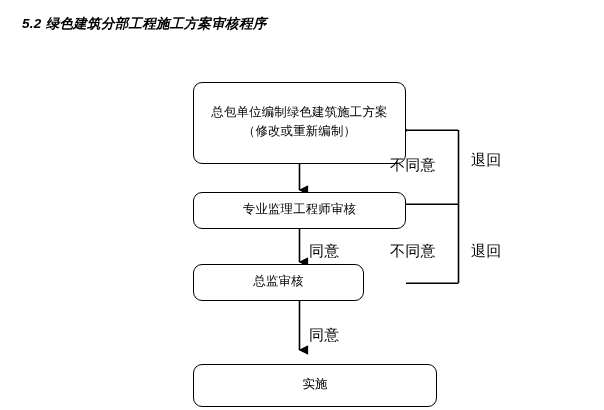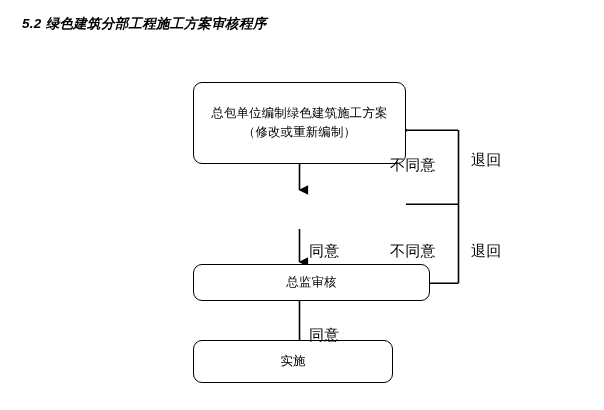--- a/index.html
+++ b/index.html
@@ -46,32 +46,33 @@
     border-radius: 9px;
     background: #ffffff;
     display: flex;
     align-items: center;
     justify-content: center;
     text-align: center;
     font-size: 12.4px;
     line-height: 1.55;
     letter-spacing: 0.2px;
     z-index: 3;
+    font-family: Liberation Mono, monospace;
   }
   .node-inner {
     width: 100%;
     padding: 0 6px;
     box-sizing: border-box;
     white-space: pre-line;
   }
 
   #node-draft   { left: 193px; top: 82px;  width: 213px; height: 82px; }
   #node-spec    { left: 193px; top: 192px; width: 213px; height: 37px; }
-  #node-chief   { left: 193px; top: 264px; width: 237px; height: 37px; }
-  #node-execute { left: 193px; top: 340px; width: 200px; height: 43px; }
+  #node-chief   { left: 193px; top: 264px; width: 171px; height: 37px; }
+  #node-execute { left: 193px; top: 364px; width: 244px; height: 43px; }
 
   
   .edge-label {
     position: absolute;
     font-size: 15px;
     line-height: 1;
     white-space: nowrap;
     letter-spacing: 0.2px;
     z-index: 4;
     background: transparent;
@@ -118,20 +119,23 @@
     <line class="ln" x1="406" y1="204.2" x2="458.5" y2="204.2"></line>
 
     <line class="ln" x1="406" y1="283.2" x2="458.5" y2="283.2"></line>
   </svg>
 
   <div class="node" id="node-draft">
     <div class="node-inner">总包单位编制绿色建筑施工方案
 （修改或重新编制）</div>
   </div>
 
+  <div class="node" id="node-spec">
+    <div class="node-inner">专业监理工程师审核</div>
+  </div>
 
   <div class="node" id="node-chief">
     <div class="node-inner">总监审核</div>
   </div>
 
   <div class="node" id="node-execute">
     <div class="node-inner">实施</div>
   </div>
 
   <div class="edge-label" id="label-reject-1">不同意</div>

